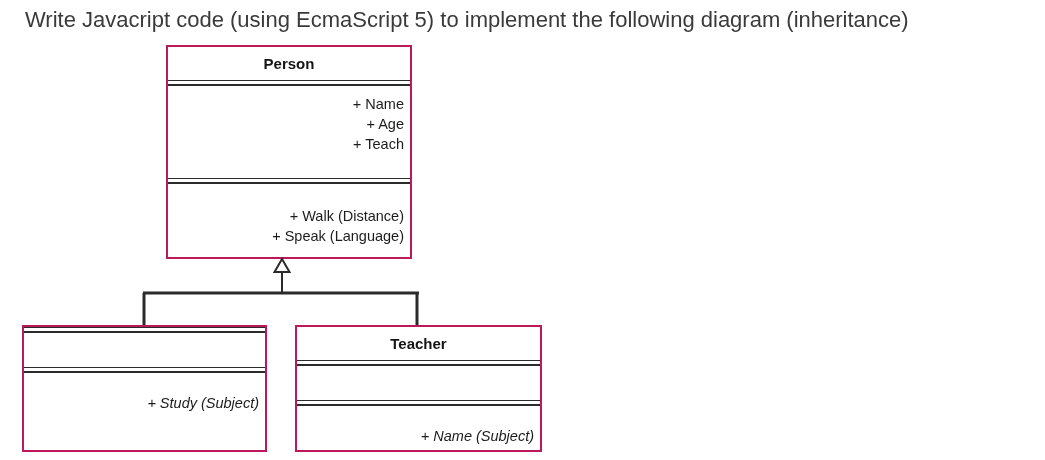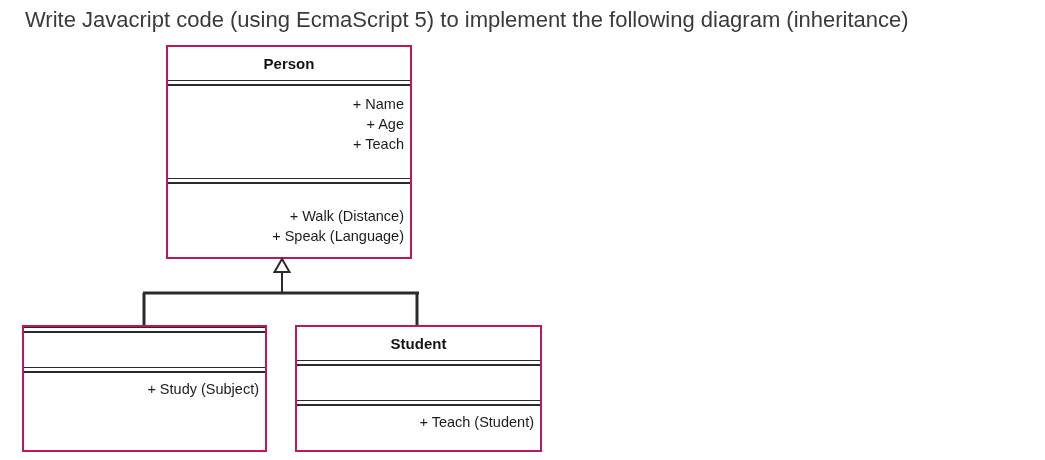--- a/index.html
+++ b/index.html
@@ -55,21 +55,21 @@
     white-space: nowrap;
     text-align: right;
   }
   #person { left: 166px; top: 45px; width: 246px; height: 214px; }
   #person .attrs   { height: 92px; padding-top: 8px; }
   #person .methods { height: 86px; padding-top: 22px; }
 
   #student { left: 22px; top: 325px; width: 245px; height: 127px; }
   #teacher { left: 295px; top: 325px; width: 247px; height: 127px; }
   .sub .attrs   { height: 34px; }
-  .sub .methods { height: 44px; padding-top: 6px; }
+  .sub .methods { height: 44px; padding-top: 20px; font-style: italic; }
 
   .connector {
     position: absolute;
     left: 0;
     top: 255px;
     width: 560px;
     height: 75px;
   }
 </style>
 </head>
@@ -110,22 +110,22 @@
   <div class="uml-class sub" id="student">
     <div class="uml-sep"></div>
     <div class="uml-section attrs"></div>
     <div class="uml-sep"></div>
     <div class="uml-section methods">
       <div class="uml-line">+ Study (Subject)</div>
     </div>
   </div>
 
   <div class="uml-class sub" id="teacher">
-    <div class="uml-title">Student</div>
+    <div class="uml-title">Teacher</div>
     <div class="uml-sep"></div>
     <div class="uml-section attrs"></div>
     <div class="uml-sep"></div>
     <div class="uml-section methods">
-      <div class="uml-line">+ Teach (Student)</div>
+      <div class="uml-line">+ Name (Subject)</div>
     </div>
   </div>
 
 </div>
 
 </body></html>

